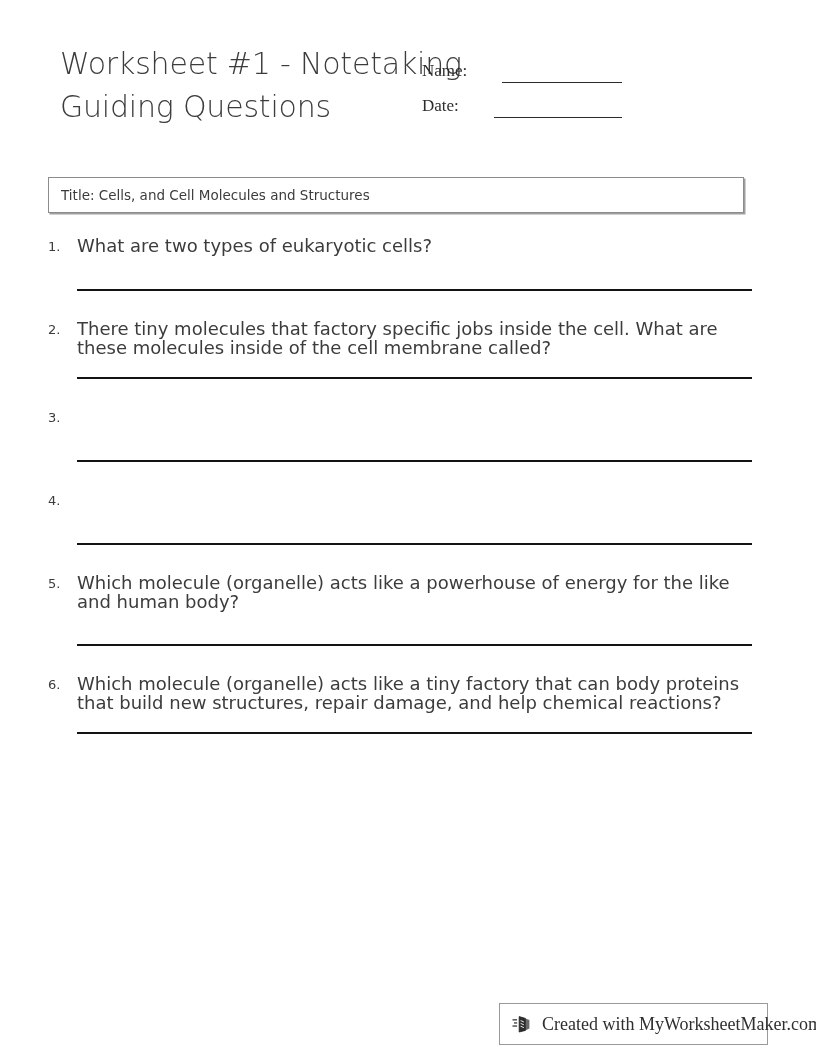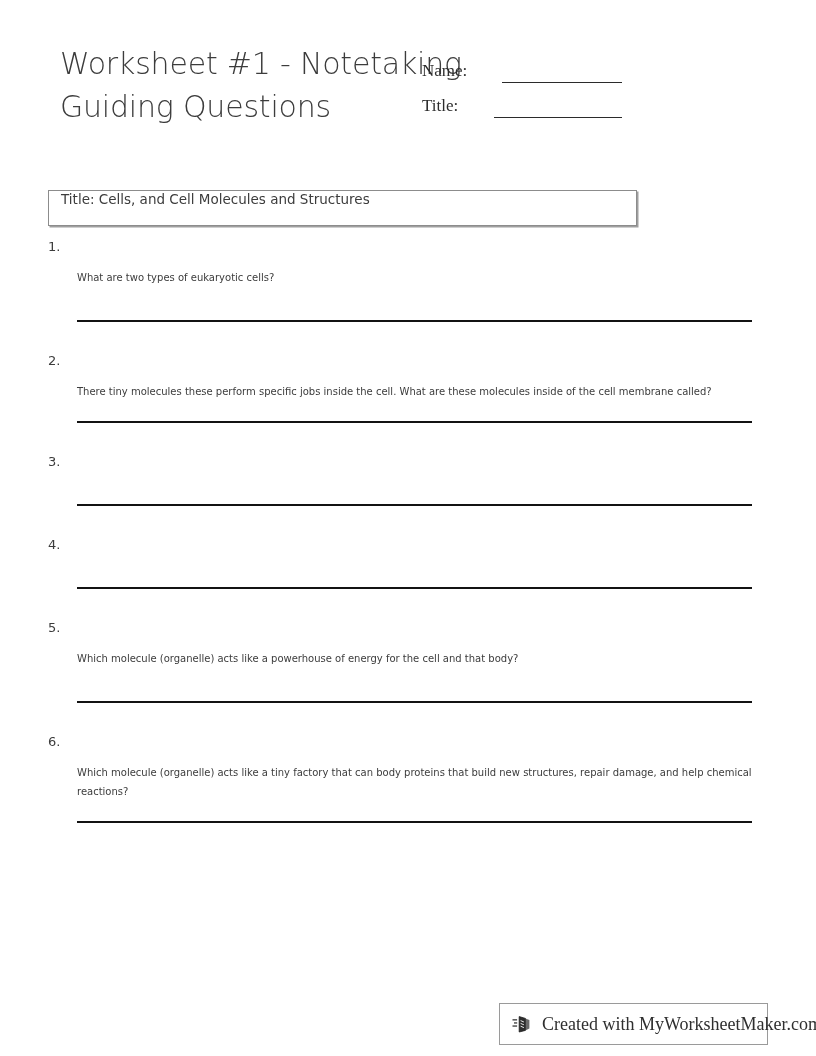--- a/index.html
+++ b/index.html
@@ -59,27 +59,28 @@
   .field-line {
     width: 128px;
     border-bottom: 1.6px solid #2b2b2b;
     height: 20px;
   }
 
   
   .title-box {
     position: absolute;
     left: 48px;
-    top: 190px;
-    width: 589px;
+    top: 177px;
+    width: 696px;
     height: 36px;
     box-sizing: border-box;
     border: 1px solid #8c8c8c;
     box-shadow: 1.5px 1.5px 0 rgba(80,80,80,0.55);
     display: flex;
+    align-items: center;
     background: #fff;
   }
   .title-box-text {
     padding-left: 12px;
     font-size: 13.5px;
     color: #3c3c3c;
     font-family: "DejaVu Sans", sans-serif;
     font-weight: 400;
   }
 
@@ -102,25 +103,24 @@
   .q-number {
     width: 29px;
     flex: 0 0 29px;
     font-size: 13px;
     line-height: 19px;
     color: #3c3c3c;
     padding-top: 1px;
   }
   .q-text {
     flex: 1 1 auto;
-    font-size: 10px;
+    font-size: 18px;
     line-height: 19px;
     color: #3c3c3c;
     max-width: 682px;
-    margin-top: 32px;
   }
   .answer-line {
     margin-left: 29px;
     margin-right: 16px;
     border-bottom: 2.2px solid #131313;
     height: 0;
   }
 
   
   .footer-badge {
@@ -155,21 +155,21 @@
 
 <div class="header">
   <div class="worksheet-title">Worksheet #1 - Notetaking Guiding Questions</div>
 
   <div class="name-date-block">
     <div class="field-row">
       <span class="field-label">Name:</span>
       <span class="field-line"></span>
     </div>
     <div class="field-row">
-      <span class="field-label">Title:</span>
+      <span class="field-label">Date:</span>
       <span class="field-line"></span>
     </div>
   </div>
 </div>
 
 <div class="title-box">
   <span class="title-box-text">Title: Cells, and Cell Molecules and Structures</span>
 </div>
 
 <div class="questions">
@@ -178,21 +178,21 @@
     <div class="q-row">
       <span class="q-number">1.</span>
       <span class="q-text">What are two types of eukaryotic cells?</span>
     </div>
     <div class="answer-line" style="margin-top:33px;"></div>
   </div>
 
   <div class="question" style="margin-bottom:28px;">
     <div class="q-row">
       <span class="q-number">2.</span>
-      <span class="q-text">There tiny molecules these perform specific jobs inside the cell. What are these molecules inside of the cell membrane called?</span>
+      <span class="q-text">There tiny molecules that factory specific jobs inside the cell. What are these molecules inside of the cell membrane called?</span>
     </div>
     <div class="answer-line" style="margin-top:20px;"></div>
   </div>
 
   <div class="question" style="margin-bottom:28px;">
     <div class="q-row">
       <span class="q-number">3.</span>
     </div>
     <div class="answer-line" style="margin-top:33px;"></div>
   </div>
@@ -200,21 +200,21 @@
   <div class="question" style="margin-bottom:28px;">
     <div class="q-row">
       <span class="q-number">4.</span>
     </div>
     <div class="answer-line" style="margin-top:33px;"></div>
   </div>
 
   <div class="question" style="margin-bottom:28px;">
     <div class="q-row">
       <span class="q-number">5.</span>
-      <span class="q-text">Which molecule (organelle) acts like a powerhouse of energy for the cell and that body?</span>
+      <span class="q-text">Which molecule (organelle) acts like a powerhouse of energy for the like and human body?</span>
     </div>
     <div class="answer-line" style="margin-top:33px;"></div>
   </div>
 
   <div class="question">
     <div class="q-row">
       <span class="q-number">6.</span>
       <span class="q-text">Which molecule (organelle) acts like a tiny factory that can body proteins that build new structures, repair damage, and help chemical reactions?</span>
     </div>
     <div class="answer-line" style="margin-top:20px;"></div>

